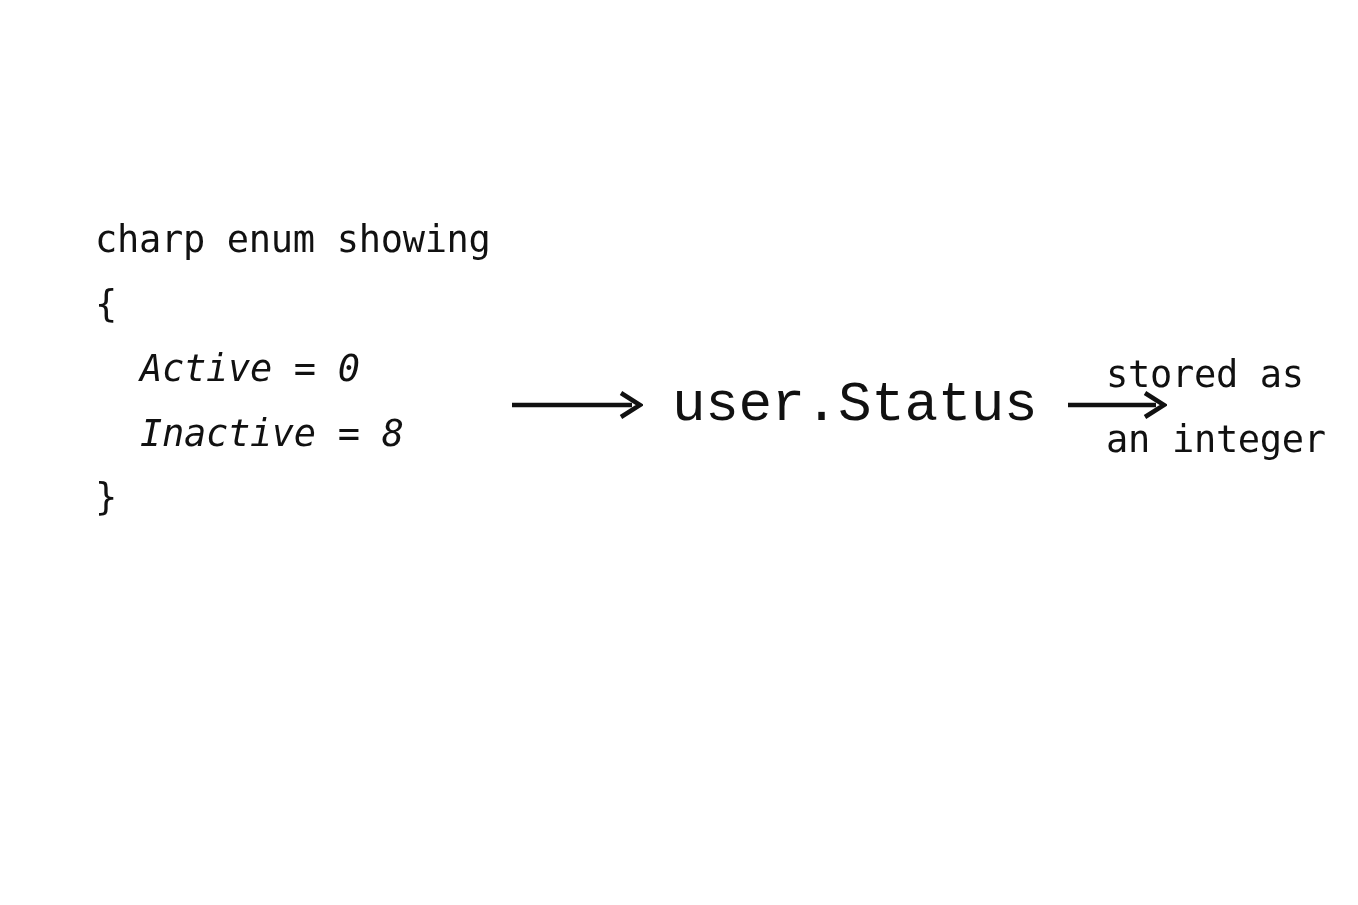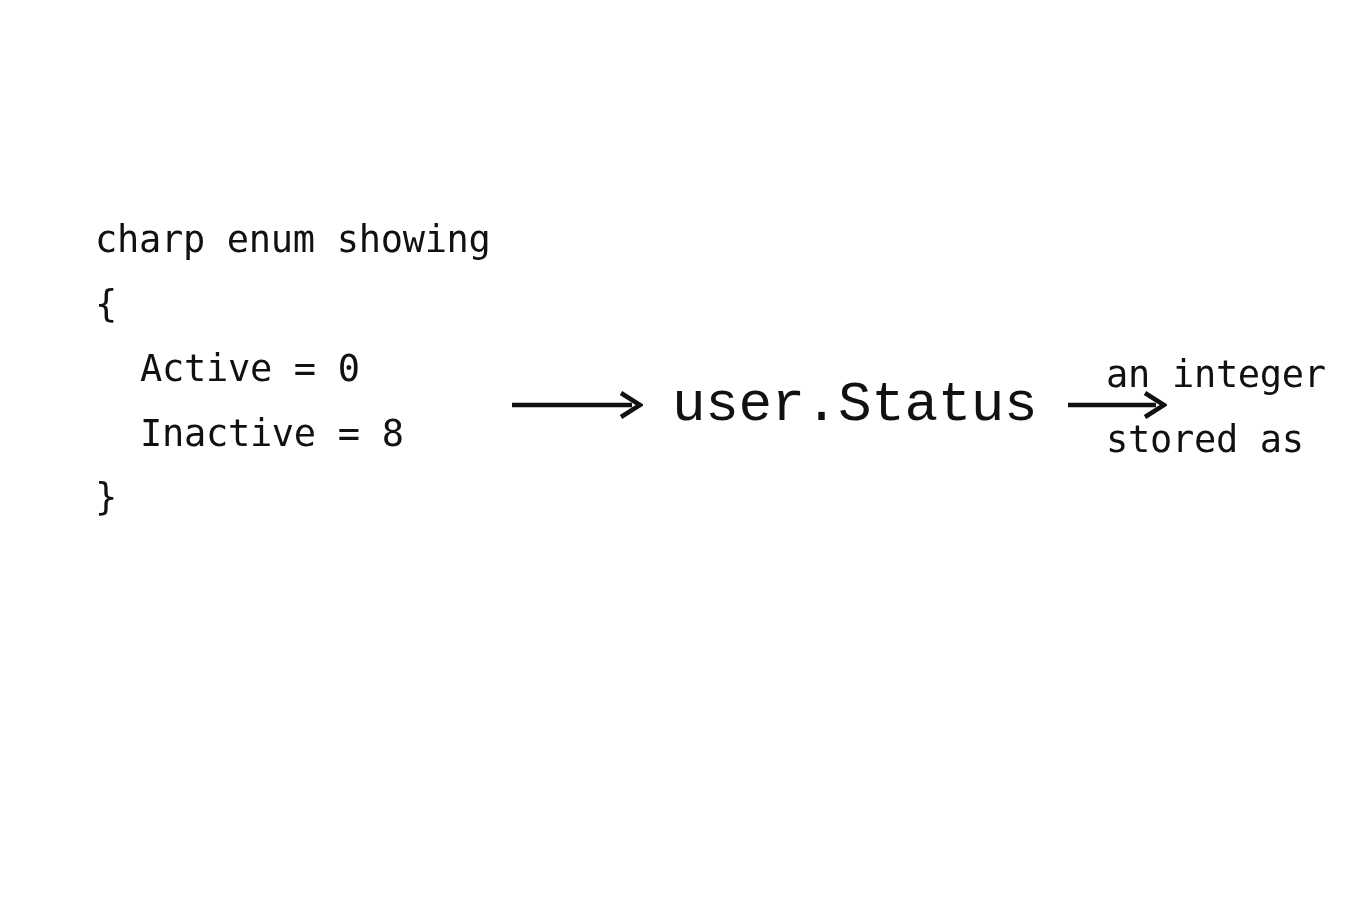--- a/index.html
+++ b/index.html
@@ -33,20 +33,21 @@
     font-family: "DejaVu Sans Mono", "Liberation Mono", monospace;
     font-size: 37px;
     line-height: 64.5px;
     letter-spacing: -0.3px;
     color: #111111;
     white-space: pre;
     font-weight: 400;
   }
   .code-line.indent {
     padding-left: 45px;
+    font-style: italic;
   }
 
   
   .flow-row {
     position: absolute;
     left: 510px;
     top: 375px;
     height: 60px;
     display: flex;
     align-items: center;
@@ -112,17 +113,17 @@
     <span class="arrow arrow-short">
       <svg viewBox="0 0 101 34" width="101" height="34" aria-hidden="true">
         <line x1="2" y1="17" x2="90" y2="17" stroke="#111111" stroke-width="4.5" stroke-linecap="butt"></line>
         <polyline points="79,5 98,17 79,29" fill="none" stroke="#111111" stroke-width="4.5" stroke-linecap="butt" stroke-linejoin="miter"></polyline>
       </svg>
     </span>
 
   </div>
 
   <div class="note">
+    <div class="note-line">stored as</div>
     <div class="note-line">an integer</div>
-    <div class="note-line">stored as</div>
   </div>
 
 </div>
 
 </body></html>

